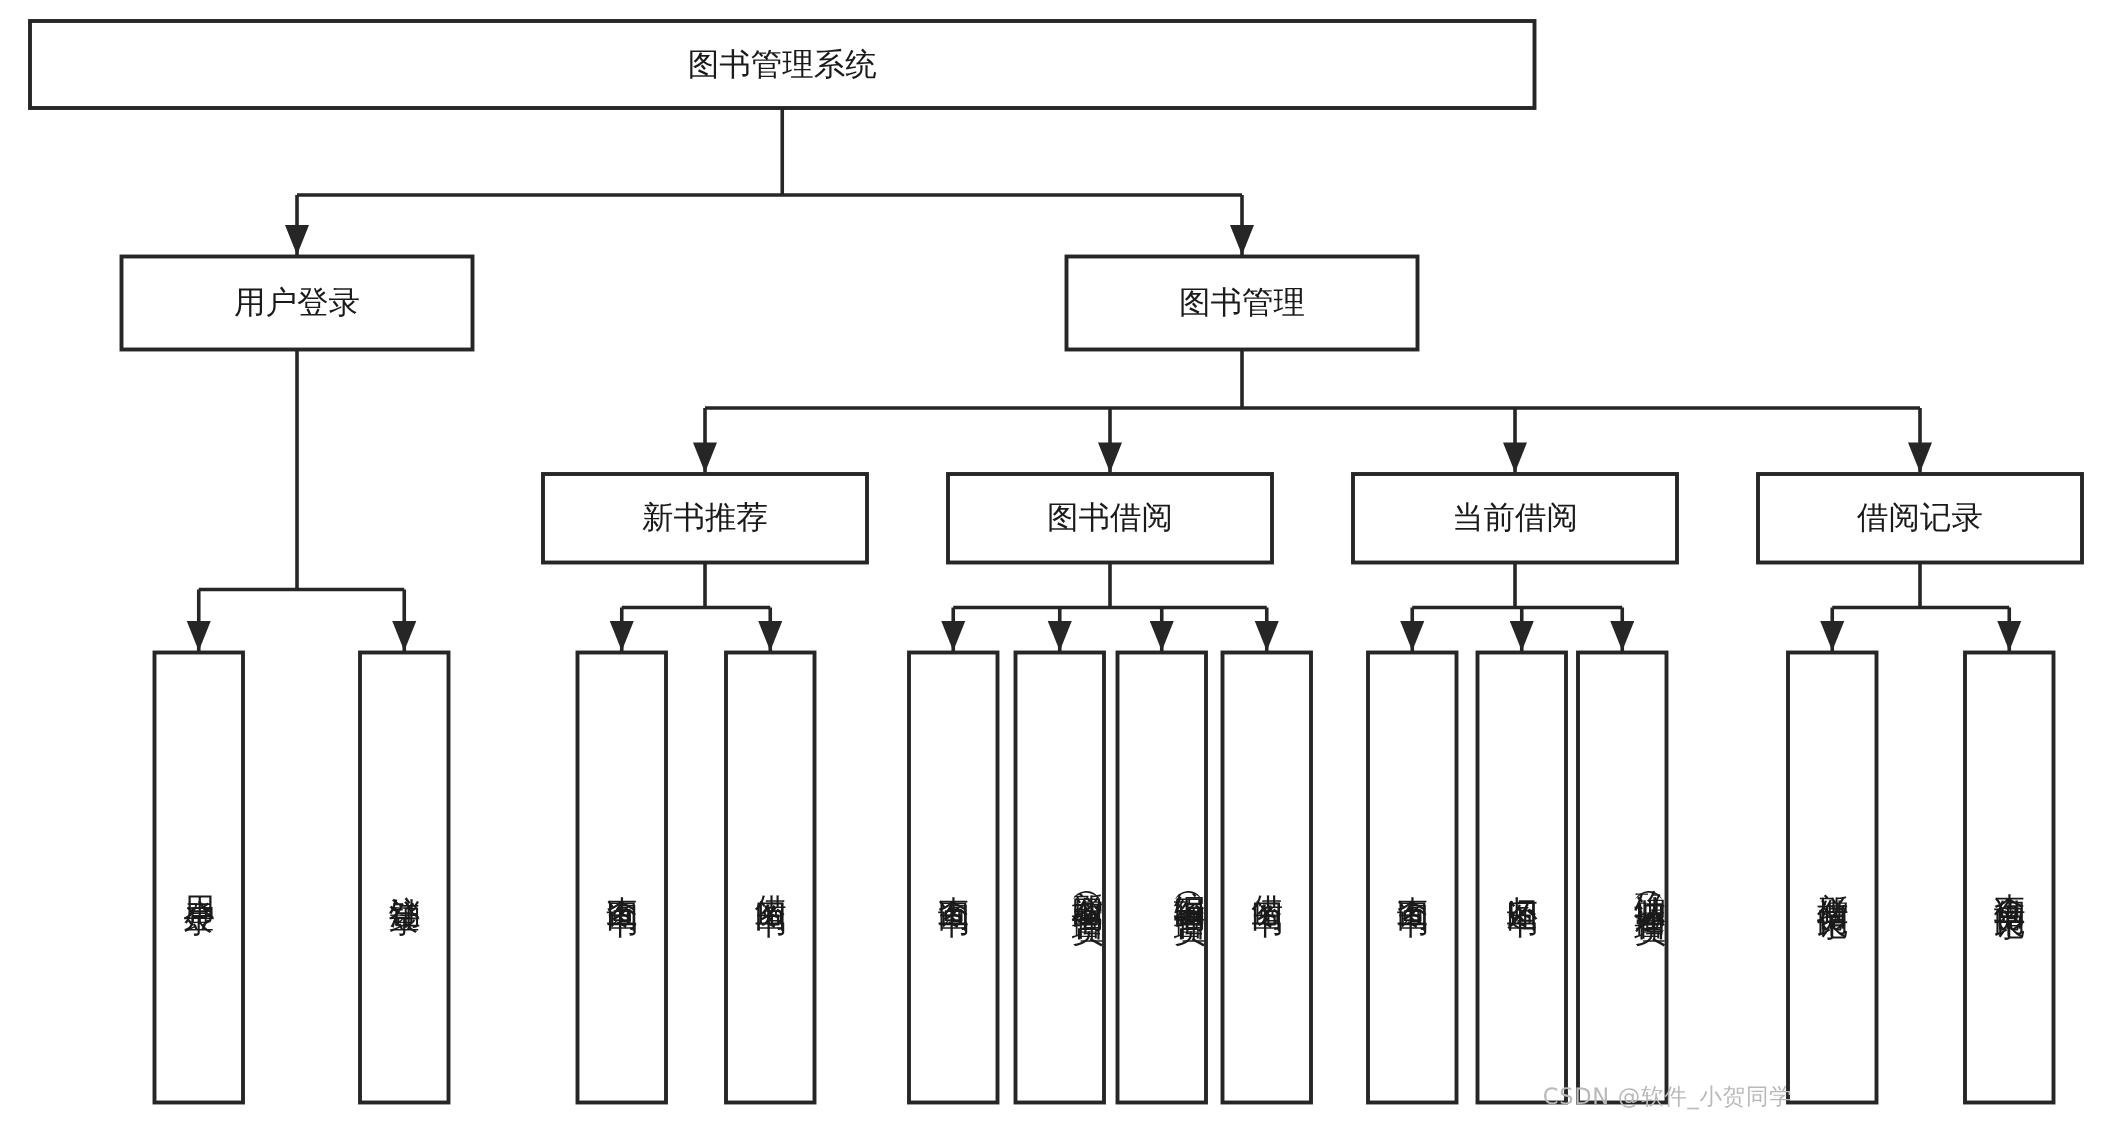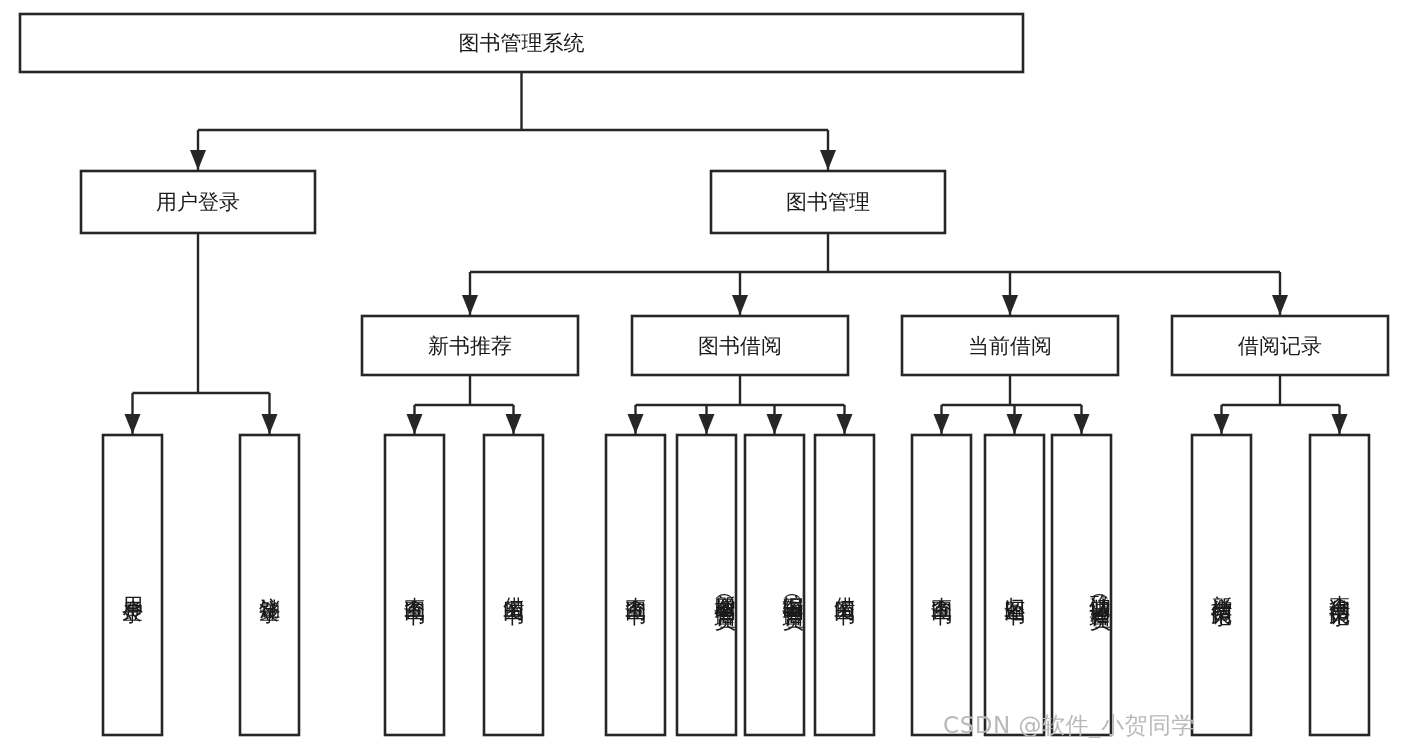--- a/index.html
+++ b/index.html
@@ -66,21 +66,21 @@
   .leaf-label.centered {
     display: flex;
     align-items: center;
     justify-content: center;
   }
   #watermark {
     position: absolute;
     right: 8px;
     bottom: 6px;
     font-family: "DejaVu Sans", "Liberation Sans", sans-serif;
-    font-size: 23px;
+    font-size: 15px;
     color: #b9b9b9;
     letter-spacing: 0.5px;
     white-space: nowrap;
   }
 </style>
 </head>
 <body>
 
 <div id="diagram-root">
 

